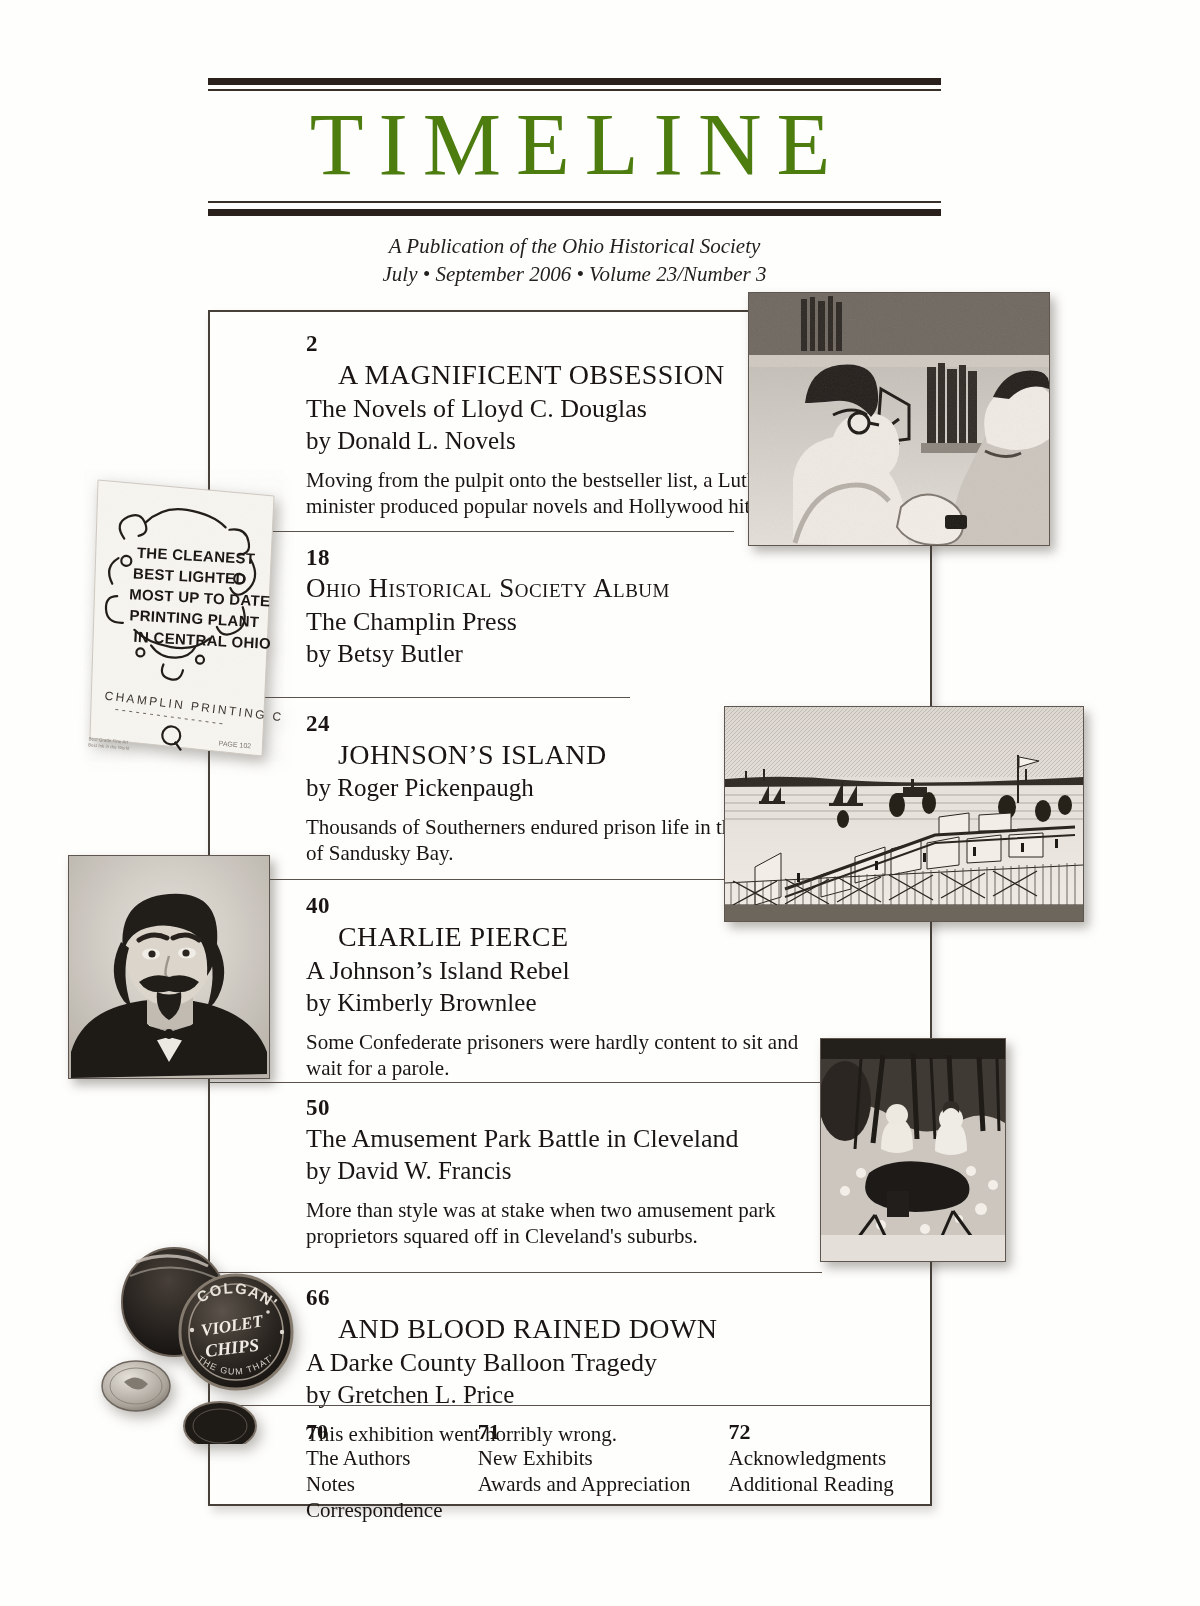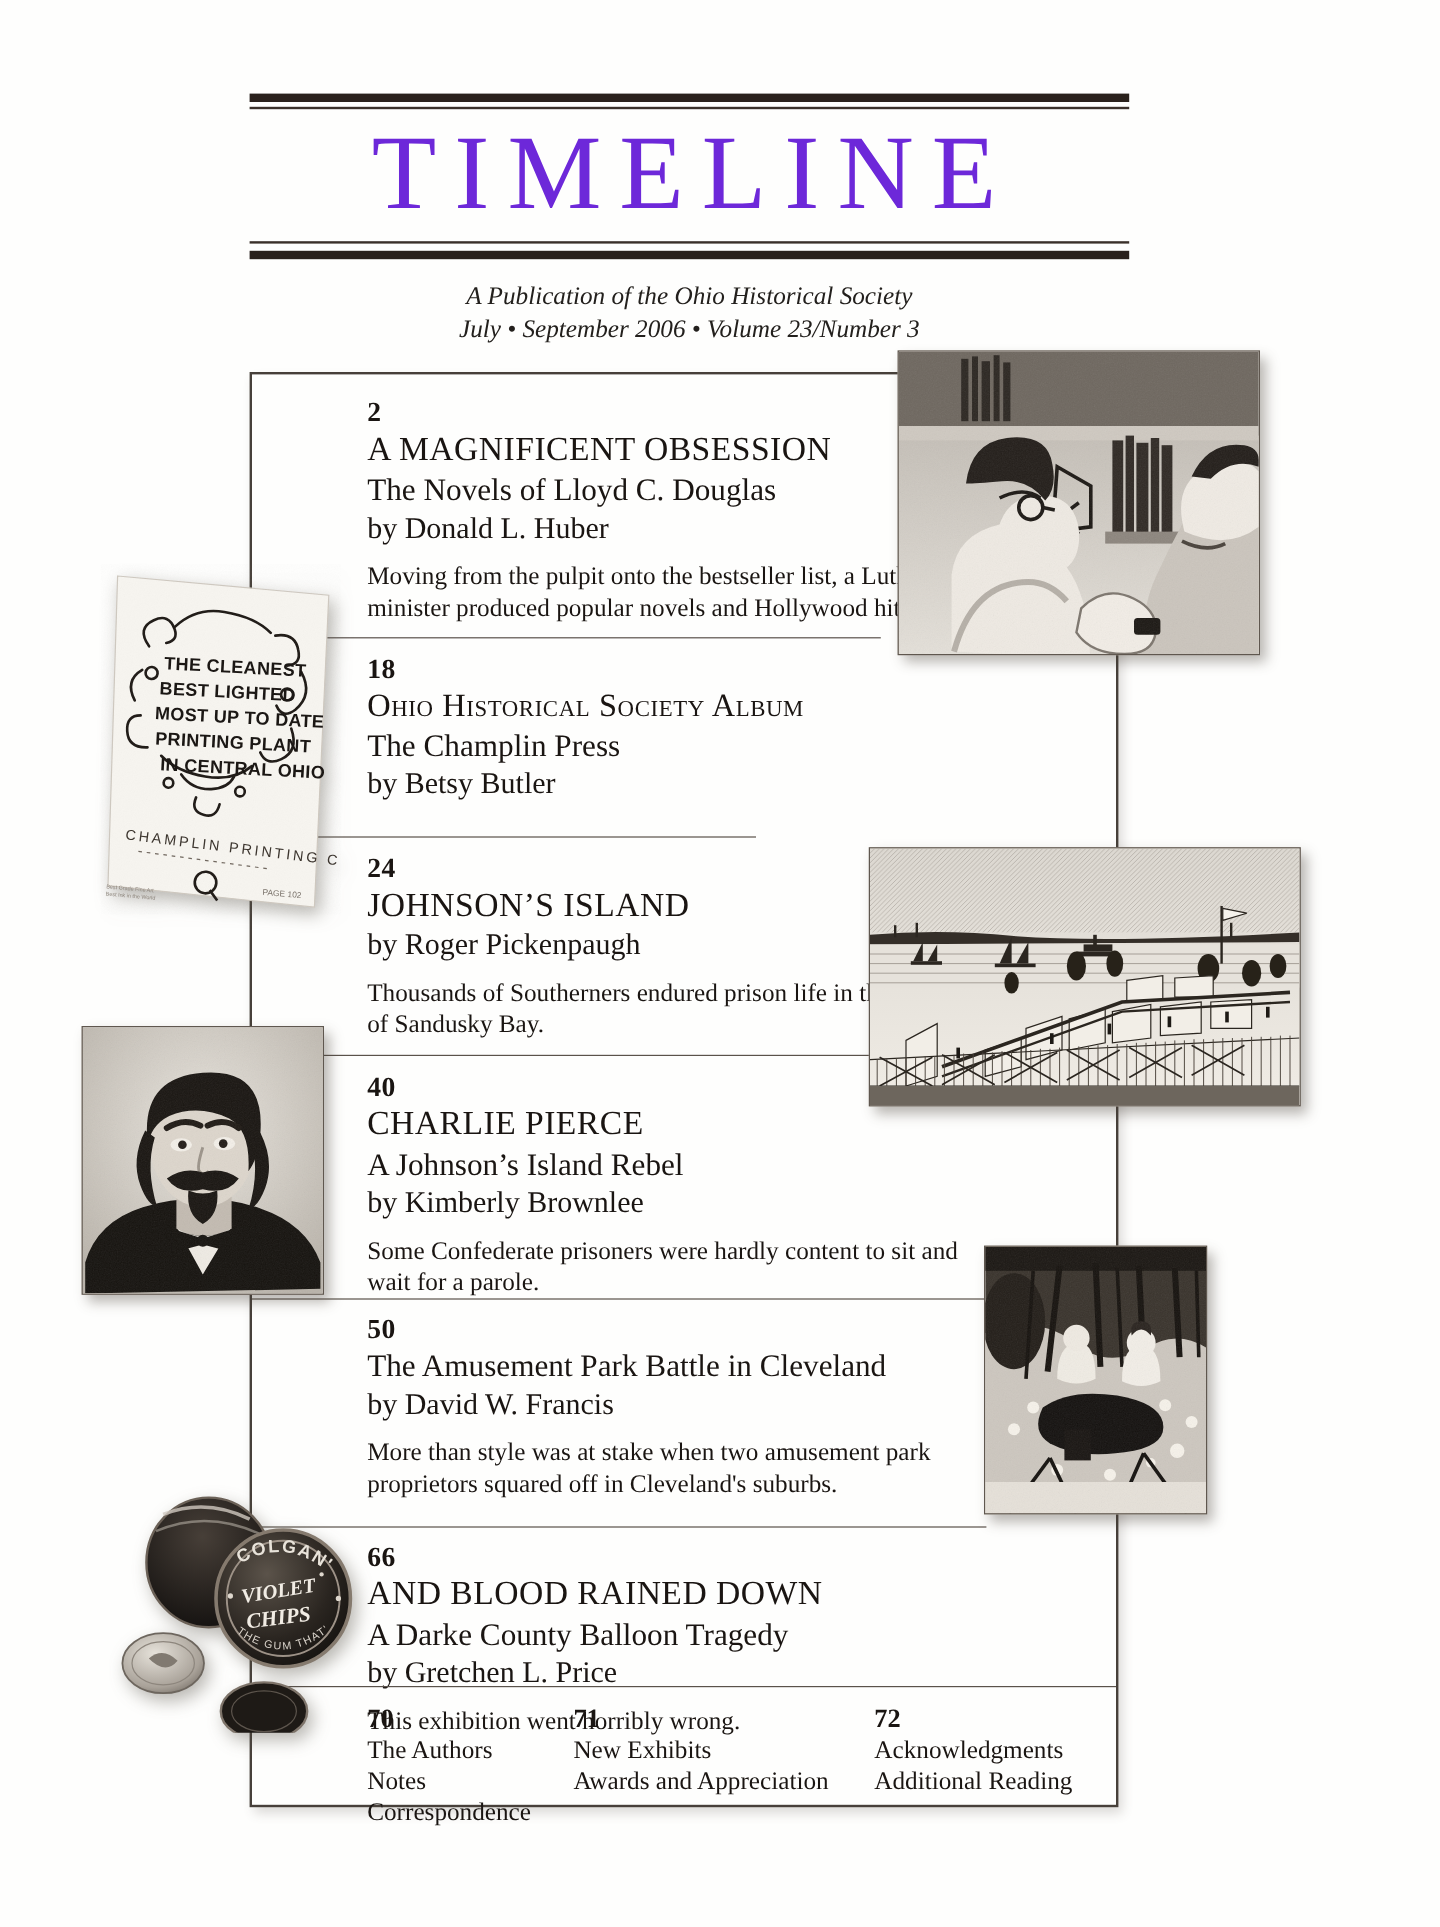--- a/index.html
+++ b/index.html
@@ -41,21 +41,21 @@
     background: #3a302a;
     width: 100%;
   }
   .masthead-title {
     font-family: "Liberation Serif", serif;
     font-size: 88px;
     line-height: 1.05;
     letter-spacing: 15px;
     text-align: center;
     padding: 8px 0 10px 6px;
-    color: #6d28d9;
+    color: #4d7c0f;
     font-weight: 400;
     white-space: nowrap;
   }
   .masthead-bottom { margin-top: 2px; }
 
   
   .sub-block {
     position: absolute;
     left: 208px;
     top: 232px;
@@ -99,20 +99,21 @@
   .pg {
     font-weight: bold;
     font-size: 23px;
     line-height: 28px;
     letter-spacing: 0.5px;
   }
   .ttl {
     font-size: 28px;
     line-height: 34px;
     letter-spacing: 0.4px;
+    margin-left: 32px;
   }
   .ttl-sc {
     font-size: 27px;
     line-height: 33px;
     font-variant: small-caps;
     letter-spacing: 0.5px;
   }
   .sub {
     font-size: 26px;
     line-height: 33px;
@@ -188,21 +189,21 @@
   <div class="sub-line1">A Publication of the Ohio Historical Society</div>
   <div class="sub-line2">July • September 2006 • Volume 23/Number 3</div>
 </div>
 
 <div class="frame nosel">
 
   <div class="entry" style="top:18px; width:610px;">
     <div class="pg">2</div>
     <div class="ttl">A MAGNIFICENT OBSESSION</div>
     <div class="sub">The Novels of Lloyd C. Douglas</div>
-    <div class="byline">by Donald L. Huber</div>
+    <div class="byline">by Donald L. Novels</div>
     <div class="blurb">Moving from the pulpit onto the bestseller list, a Lutheran minister produced popular novels and Hollywood hits.</div>
   </div>
   <div class="divider" style="top:219px; width:524px;"></div>
 
   <div class="entry" style="top:232px; width:610px;">
     <div class="pg">18</div>
     <div class="ttl-sc">Ohio Historical Society Album</div>
     <div class="sub">The Champlin Press</div>
     <div class="byline">by Betsy Butler</div>
   </div>

